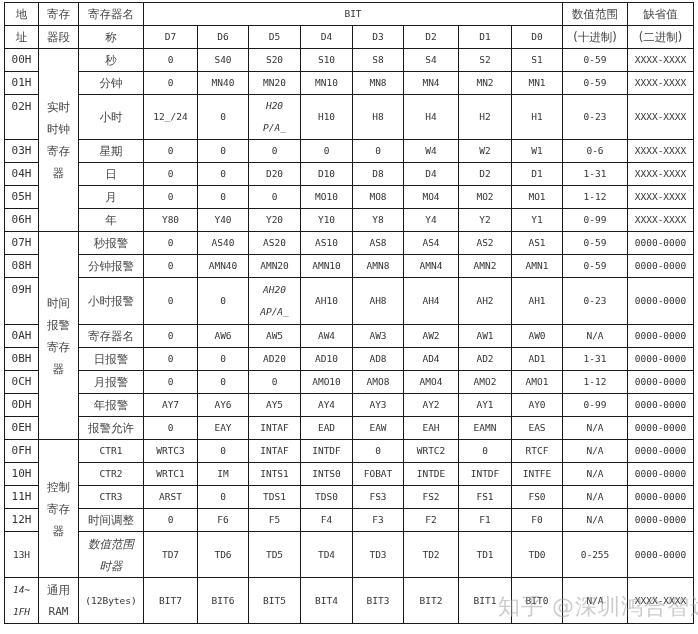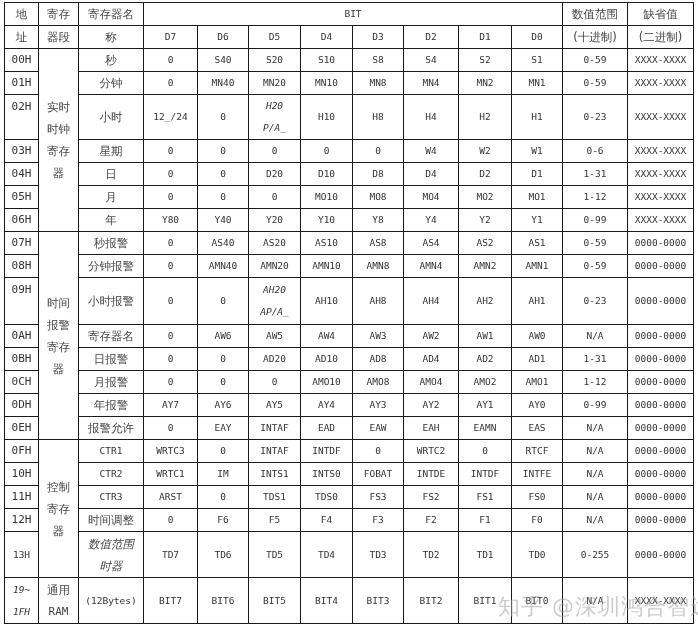--- a/index.html
+++ b/index.html
@@ -405,21 +405,21 @@
     <td>TD3</td>
     <td>TD2</td>
     <td>TD1</td>
     <td>TD0</td>
     <td>0-255</td>
     <td>0000-0000</td>
   </tr>
 
   <tr style="height:46px">
     <td class="two">
-            <div>19~</div>
+            <div>14~</div>
             <div>1FH</div>
           </td>
     <td class="seg">
             <div>通用</div>
             <div style="font-family:'DejaVu Sans Mono','Liberation Mono',monospace;font-size:11px;">RAM</div>
           </td>
     <td>(12Bytes)</td>
     <td>BIT7</td>
     <td>BIT6</td>
     <td>BIT5</td>

